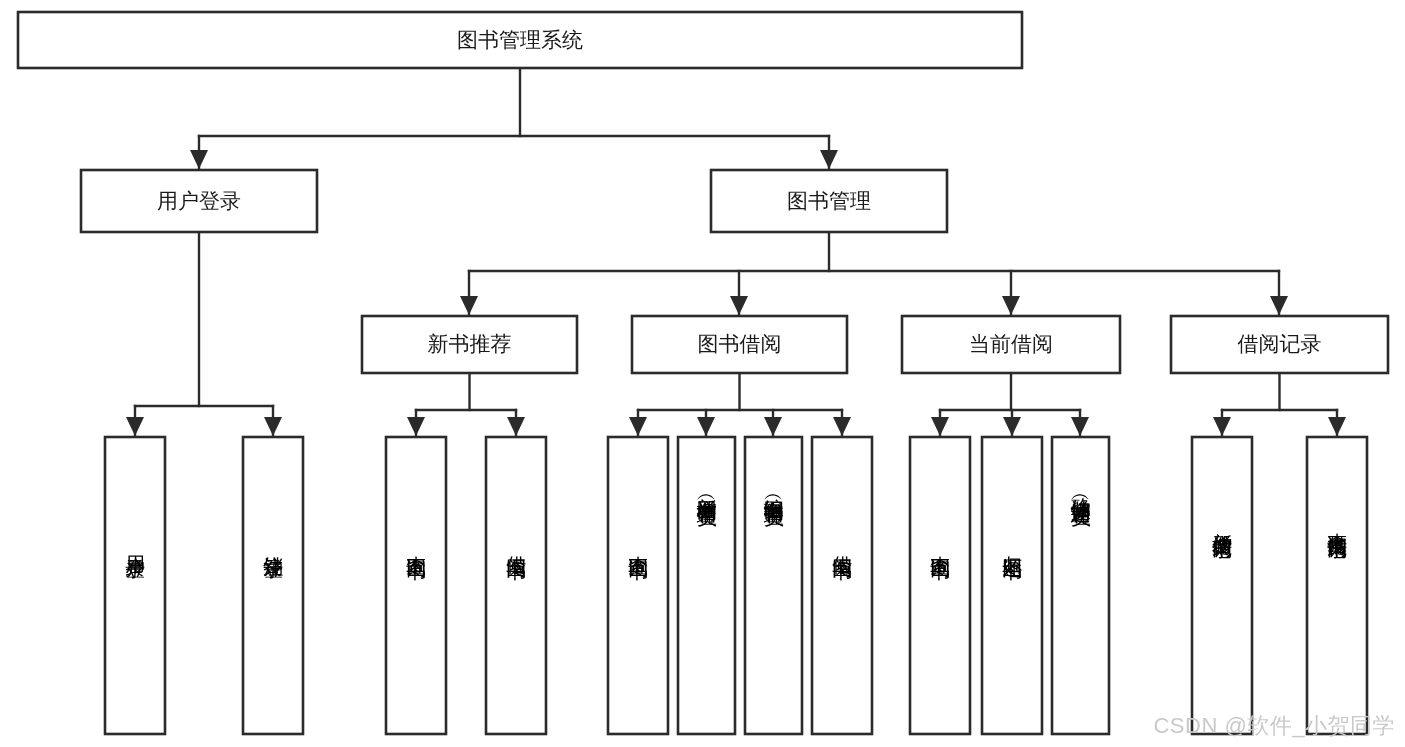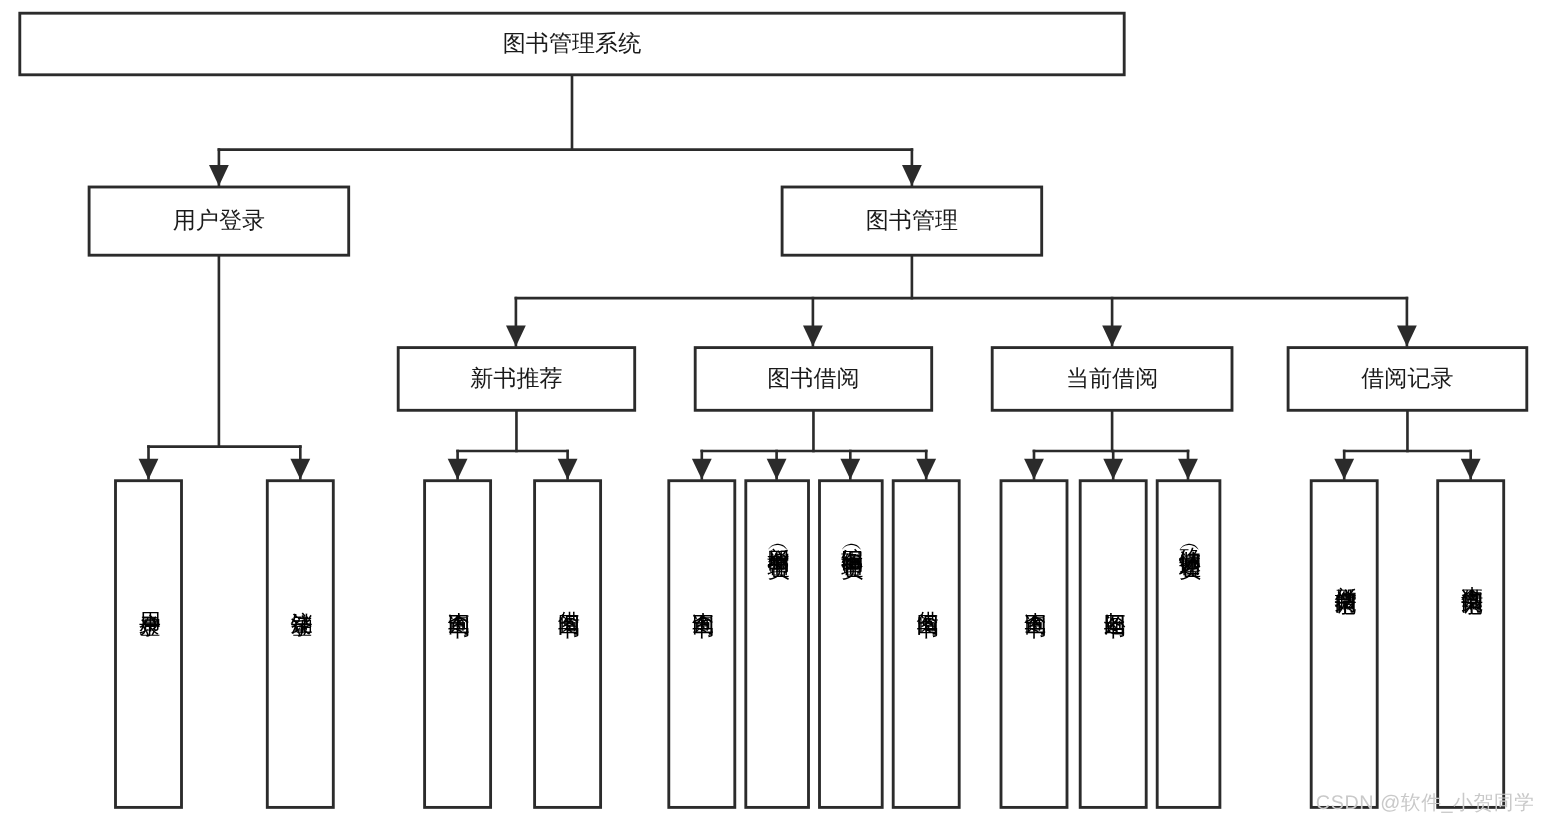--- a/index.html
+++ b/index.html
@@ -68,21 +68,21 @@
     display: flex;
     align-items: flex-start;
     justify-content: center;
     pointer-events: none;
   }
   .watermark {
     position: absolute;
     right: 10px;
     bottom: 6px;
     font-family: "Liberation Sans", "DejaVu Sans", sans-serif;
-    font-size: 18px;
+    font-size: 22px;
     color: #c9c9c9;
     letter-spacing: 0.5px;
     user-select: none;
   }
 </style>
 </head>
 <body>
 
 <div id="diagram-root">
 

